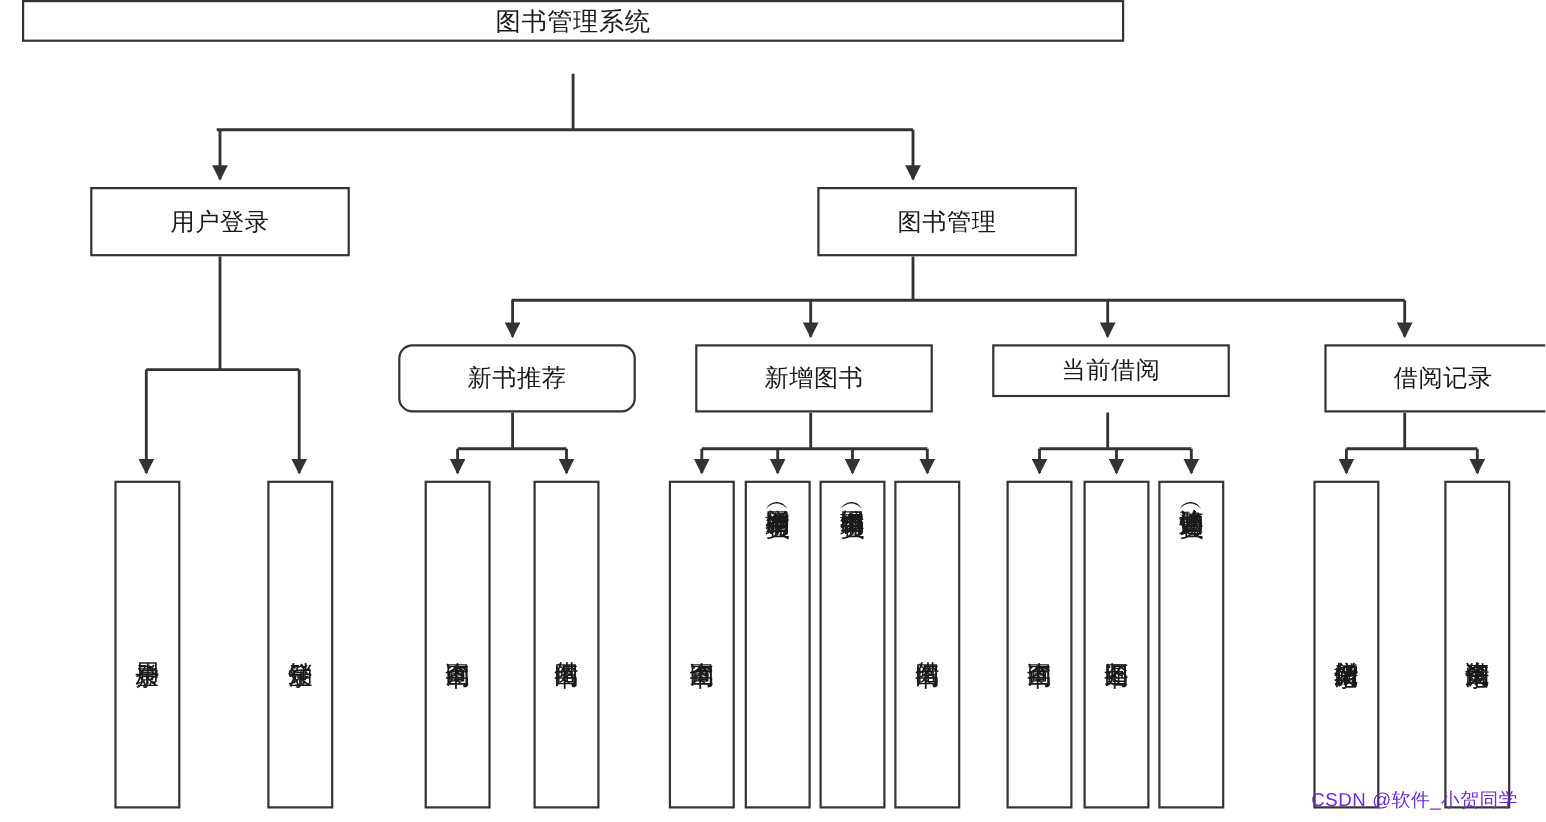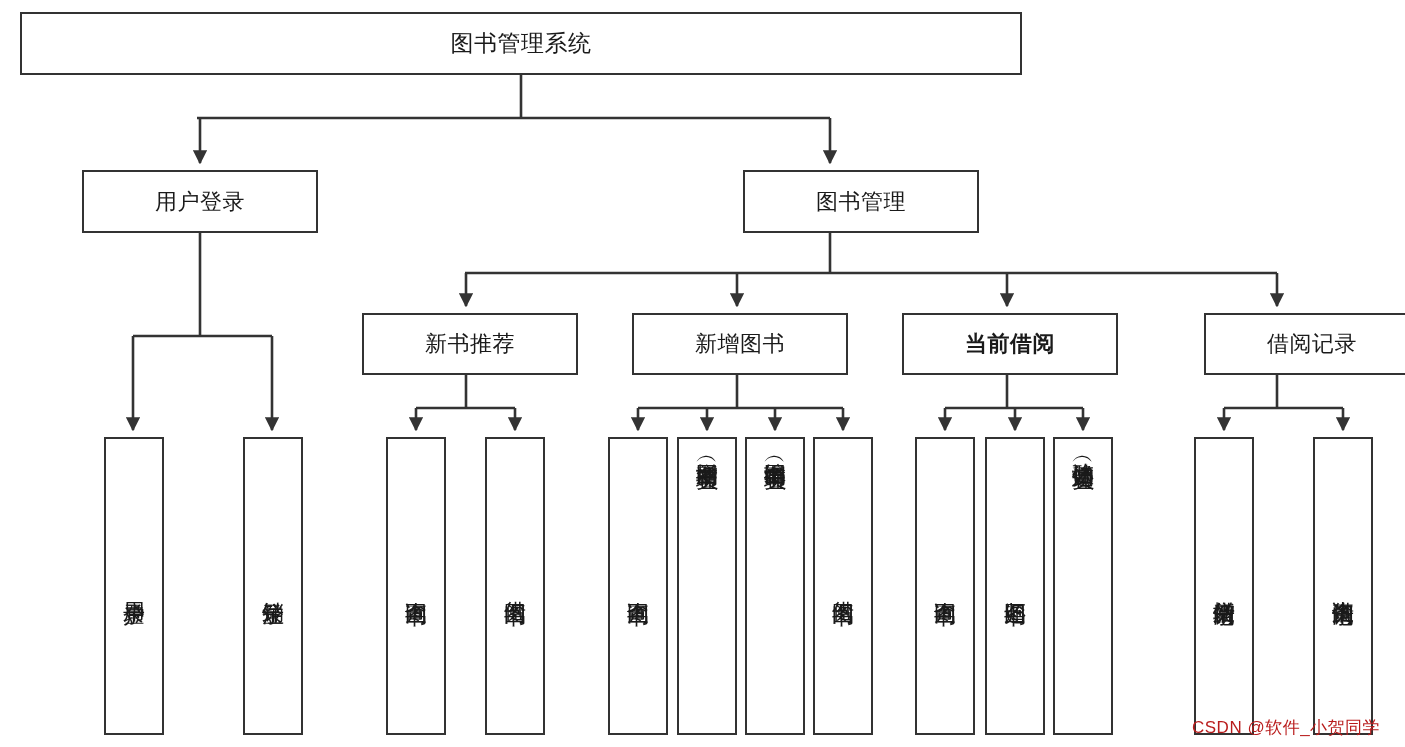--- a/index.html
+++ b/index.html
@@ -64,21 +64,21 @@
     letter-spacing: 1px;
     white-space: nowrap;
     max-height: 100%;
   }
   .node.vert.top-align {
     align-items: flex-start;
   }
   .watermark {
     position: absolute;
     font-size: 17px;
-    color: #b91c1c;
+    color: #6d28d9;
     white-space: nowrap;
     z-index: 5;
     letter-spacing: 0.5px;
   }
 </style>
 </head>
 <body>
 
 <div id="canvas">
 
@@ -125,38 +125,38 @@
       <path d="M 1015 408 L 1015 430" marker-end="url(#arrow)"></path>
       <path d="M 1083 408 L 1083 430" marker-end="url(#arrow)"></path>
 
       <path d="M 1277 375 L 1277 408"></path>
       <path d="M 1224 408 L 1343 408"></path>
       <path d="M 1224 408 L 1224 430" marker-end="url(#arrow)"></path>
       <path d="M 1343 408 L 1343 430" marker-end="url(#arrow)"></path>
     </g>
   </svg>
 
-  <div class="node horiz root" style="left: 20px; top: 12px; width: 1002px; height: 63px;">
+  <div class="node horiz root" style="left: 20px; top: 0; width: 1002px; height: 38px;">
     <span class="label">图书管理系统</span>
   </div>
 
   <div class="node horiz" style="left: 82px; top: 170px; width: 236px; height: 63px;">
     <span class="label">用户登录</span>
   </div>
   <div class="node horiz" style="left: 743px; top: 170px; width: 236px; height: 63px;">
     <span class="label">图书管理</span>
   </div>
 
-  <div class="node horiz" style="left: 362px; top: 313px; width: 216px; height: 62px;">
+  <div class="node horiz" style="left: 362px; top: 313px; width: 216px; height: 62px; border-radius: 13px;">
     <span class="label">新书推荐</span>
   </div>
   <div class="node horiz" style="left: 632px; top: 313px; width: 216px; height: 62px;">
     <span class="label">新增图书</span>
   </div>
-  <div class="node horiz" style="left: 902px; top: 313px; width: 216px; height: 62px; font-weight: bold;">
+  <div class="node horiz" style="left: 902px; top: 313px; width: 216px; height: 48px;">
     <span class="label">当前借阅</span>
   </div>
   <div class="node horiz" style="left: 1204px; top: 313px; width: 216px; height: 62px;">
     <span class="label">借阅记录</span>
   </div>
 
   <div class="node vert" style="left: 104px; top: 437px; width: 60px; height: 298px;">
     <span class="label">用户登录</span>
   </div>
   <div class="node vert" style="left: 243px; top: 437px; width: 60px; height: 298px;">

